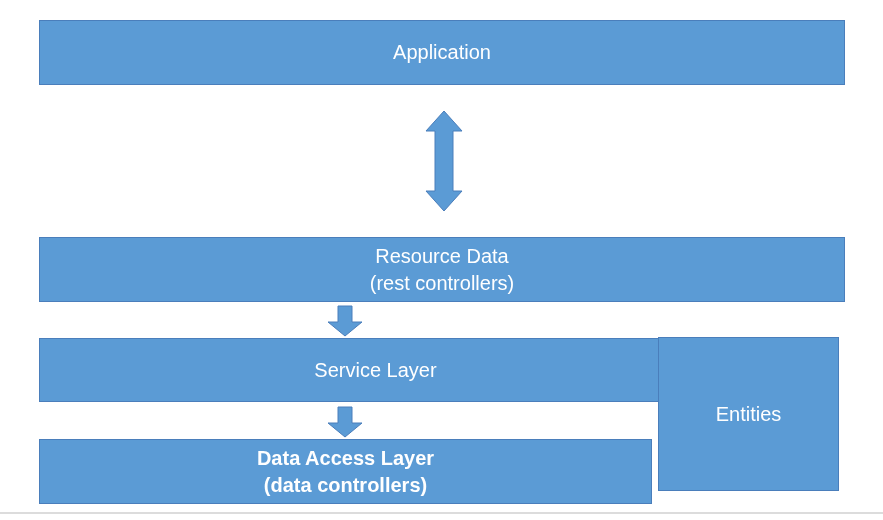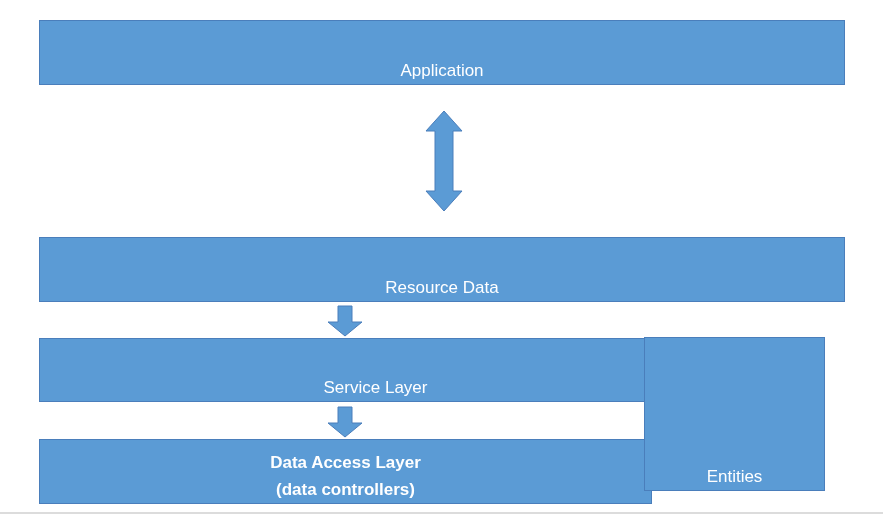--- a/index.html
+++ b/index.html
@@ -20,30 +20,30 @@
     font-family: "Liberation Sans", sans-serif;
   }
   .box {
     position: absolute;
     background: var(--fill);
     border: 1px solid var(--edge);
     color: var(--text);
     display: flex;
     flex-direction: column;
     align-items: center;
-    justify-content: flex-end;
+    justify-content: center;
     text-align: center;
-    font-size: 17px;
+    font-size: 20px;
     line-height: 27px;
   }
   .box-application  { left: 39px;  top: 20px;  width: 806px; height: 65px; }
   .box-resource     { left: 39px;  top: 237px; width: 806px; height: 65px; }
   .box-service      { left: 39px;  top: 338px; width: 673px; height: 64px; }
   .box-data-access  { left: 39px;  top: 439px; width: 613px; height: 65px; font-weight: bold; }
-  .box-entities     { left: 644px; top: 337px; width: 181px; height: 154px; }
+  .box-entities     { left: 658px; top: 337px; width: 181px; height: 154px; }
   .arrow { position: absolute; }
   .arrow-double { left: 425px; top: 110px; }
   .arrow-down-1 { left: 327px; top: 305px; }
   .arrow-down-2 { left: 327px; top: 406px; }
   .arrow polygon { fill: var(--fill); stroke: var(--edge); stroke-width: 1; }
   .bottom-rule {
     position: absolute;
     left: 0; top: 512px;
     width: 883px; height: 2px;
     background: var(--rule);
@@ -57,20 +57,21 @@
   <div class="box box-application">
     <span>Application</span>
   </div>
 
   <svg class="arrow arrow-double" width="38" height="102" viewBox="-1 -1 38 102" xmlns="http://www.w3.org/2000/svg">
     <polygon points="18,0 36,20 27,20 27,80 36,80 18,100 0,80 9,80 9,20 0,20"></polygon>
   </svg>
 
   <div class="box box-resource">
     <span>Resource Data</span>
+    <span>(rest controllers)</span>
   </div>
 
   <svg class="arrow arrow-down-1" width="36" height="32" viewBox="-1 -1 36 32" xmlns="http://www.w3.org/2000/svg">
     <polygon points="10,0 24,0 24,16 34,16 17,30 0,16 10,16"></polygon>
   </svg>
 
   <div class="box box-service">
     <span>Service Layer</span>
   </div>
 

